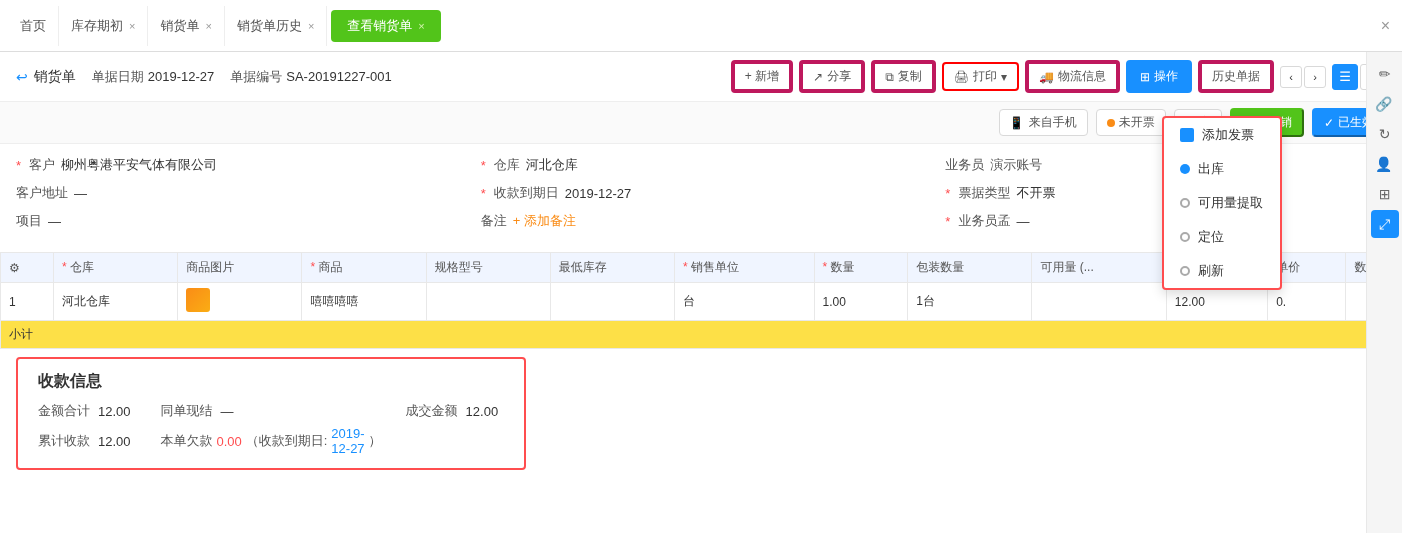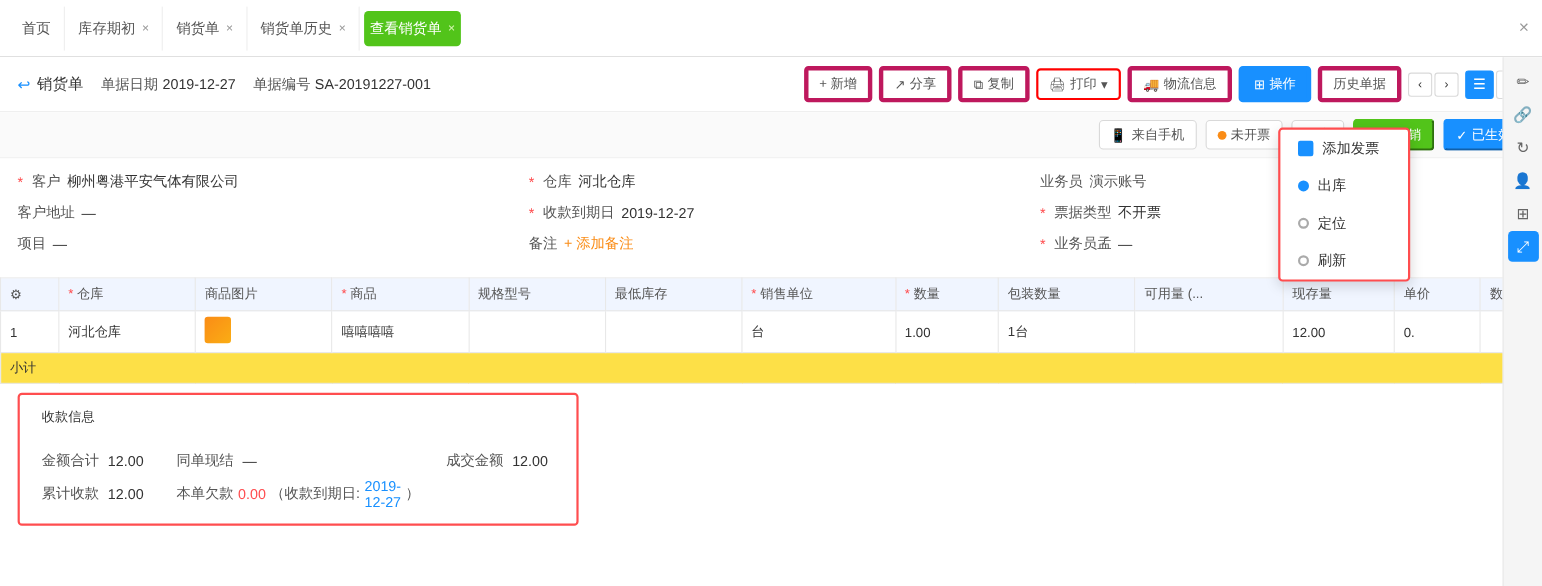--- a/index.html
+++ b/index.html
@@ -10,21 +10,21 @@
       display: flex; align-items: center; background: #fff;
       border-bottom: 1px solid #ddd; padding: 0 8px; height: 52px;
       position: relative;
     }
     .tab {
       display: flex; align-items: center; padding: 0 12px; height: 40px;
       cursor: pointer; font-size: 13px; color: #555; border-right: 1px solid #eee;
       white-space: nowrap;
     }
     .tab .close-x { margin-left: 6px; color: #999; font-size: 11px; cursor: pointer; }
-    .tab.highlight { background: #52c41a; color: #fff; border-radius: 4px; margin: 0 4px; height: 32px; padding: 0 5px; border: none; }
+    .tab.highlight { background: #52c41a; color: #fff; border-radius: 4px; margin: 0 4px; height: 32px; padding: 0 16px; border: none; }
     .tab.highlight .close-x { color: #d4f5b0; }
     .close-btn { position: absolute; right: 12px; top: 50%; transform: translateY(-50%); font-size: 16px; color: #999; cursor: pointer; }
 
     
     .main { background: #fff; margin: 0; padding: 0; min-height: 493px; position: relative; }
 
     
     .doc-header {
       display: flex; align-items: center; padding: 8px 16px;
       border-bottom: 1px solid #eee; background: #fff;
@@ -76,21 +76,21 @@
     th { padding: 6px 8px; text-align: left; border: 1px solid #e8e8e8; color: #555; font-weight: normal; white-space: nowrap; }
     td { padding: 5px 8px; border: 1px solid #e8e8e8; color: #333; white-space: nowrap; }
     tr.subtotal td { background: #fde047; }
     .product-img { width: 24px; height: 24px; background: linear-gradient(135deg, #fa8c16, #faad14); border-radius: 3px; display: inline-block; }
 
     
     .payment-box {
       border: 2px solid #ff4d4f; border-radius: 4px; margin: 8px 16px;
       padding: 12px 20px; background: #fff; max-width: 510px;
     }
-    .payment-title { font-size: 12px; font-weight: normal; margin-bottom: 22px; }
+    .payment-title { font-size: 16px; font-weight: bold; margin-bottom: 10px; }
     .payment-grid { display: grid; grid-template-columns: 1fr 1fr 1fr; gap: 6px 24px; }
     .payment-row { display: flex; align-items: center; gap: 8px; }
     .p-label { color: #555; white-space: nowrap; }
     .p-value { color: #333; }
     .p-value.red { color: #ff4d4f; }
     .p-value.date { color: #1890ff; }
 
     
     .dropdown-menu {
       position: absolute; top: 64px; right: 120px; background: #fff;
@@ -362,20 +362,24 @@
     <div class="dropdown-item">
       <span class="square-icon"></span>
       <span>添加发票</span>
     </div>
     <div class="dropdown-item">
       <span class="circle-icon circle-blue"></span>
       <span>出库</span>
     </div>
     <div class="dropdown-item">
       <span class="circle-icon circle-gray"></span>
+      <span>可用量提取</span>
+    </div>
+    <div class="dropdown-item">
+      <span class="circle-icon circle-gray"></span>
       <span>定位</span>
     </div>
     <div class="dropdown-item">
       <span class="circle-icon circle-gray"></span>
       <span>刷新</span>
     </div>
   </div>
 
   <div class="right-sidebar">
     <div class="sidebar-icon">✏</div>

